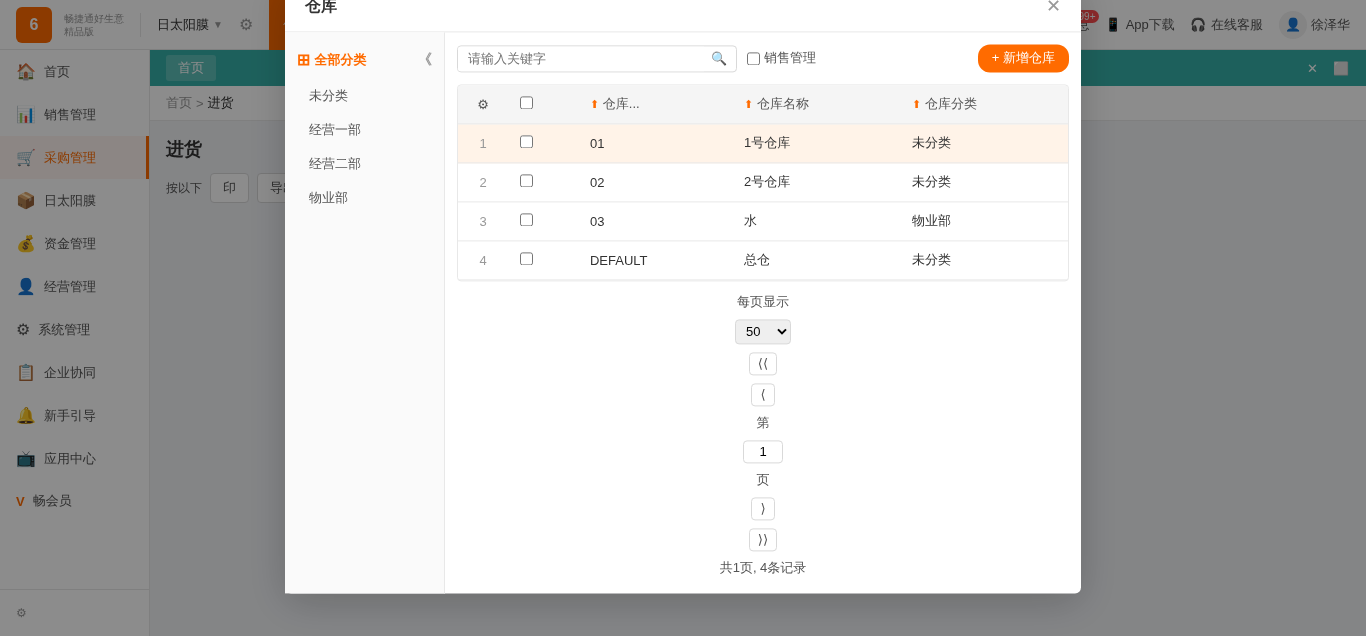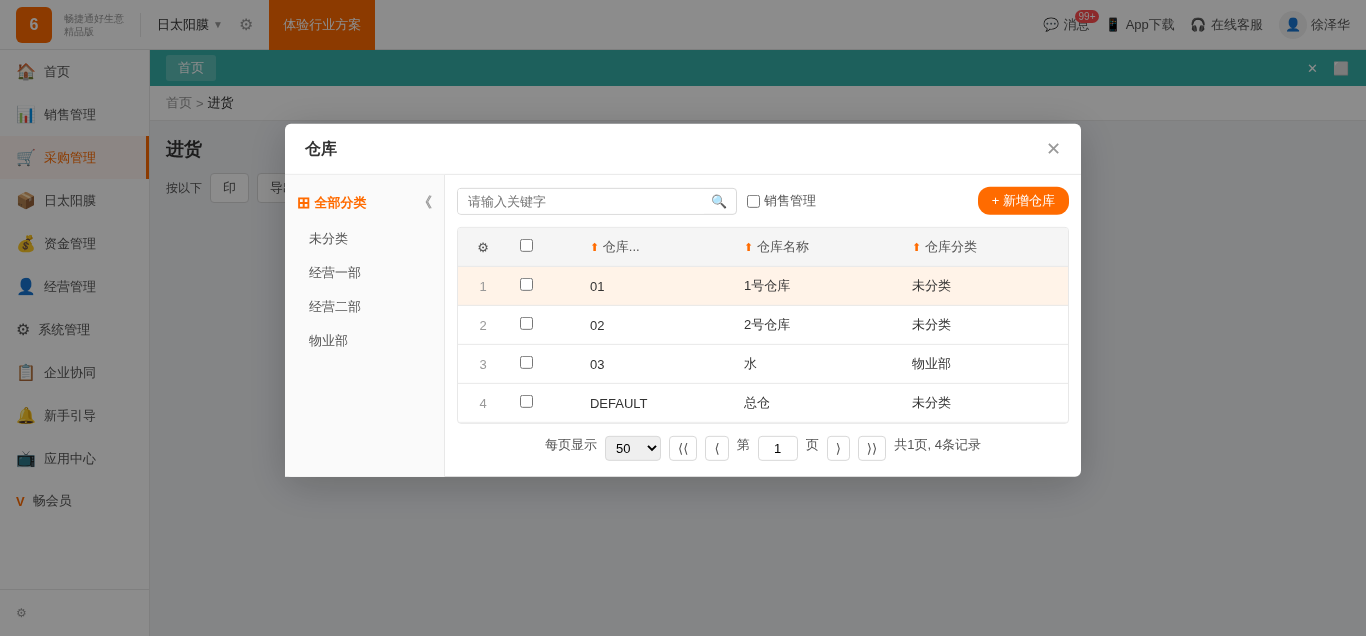--- a/index.html
+++ b/index.html
@@ -117,21 +117,21 @@
     table { width: 100%; border-collapse: collapse; }
     thead tr { background: #f5f5f5; }
     th, td { padding: 10px 12px; border-bottom: 1px solid #e8e8e8; font-size: 13px; color: #333; text-align: left; }
     th { font-weight: normal; color: #555; }
     tr.active-row { background: #fff3e8; }
     td.row-num { color: #999; text-align: center; width: 40px; }
     th:first-child, td:first-child { text-align: center; width: 50px; }
     .sort-icon { color: #ff6b00; font-size: 11px; }
 
     
-    .pagination { display: flex; justify-content: center; padding: 12px 0 4px; gap: 8px; font-size: 13px; color: #555; }
+    .pagination { display: flex; align-items: center; justify-content: center; padding: 12px 0 4px; gap: 8px; font-size: 13px; color: #555; flex-direction: column; }
     .pagination-select { border: 1px solid #d9d9d9; border-radius: 4px; padding: 3px 6px; font-size: 13px; }
     .pagination-btn { border: 1px solid #d9d9d9; border-radius: 4px; padding: 3px 8px; background: #fff; cursor: pointer; color: #555; }
     .pagination-btn:disabled { color: #d9d9d9; }
     .pagination-input { border: 1px solid #d9d9d9; border-radius: 4px; padding: 3px 6px; width: 40px; text-align: center; font-size: 13px; }
 
     
     .modal-footer { padding: 12px 20px; border-top: 1px solid #e8e8e8; display: flex; justify-content: flex-end; gap: 10px; }
     .cancel-btn { border: 1px solid #d9d9d9; background: #fff; border-radius: 4px; padding: 6px 20px; font-size: 13px; cursor: pointer; color: #555; }
     .confirm-btn { background: #ff6b00; color: #fff; border: none; border-radius: 4px; padding: 6px 20px; font-size: 13px; cursor: pointer; }
 

